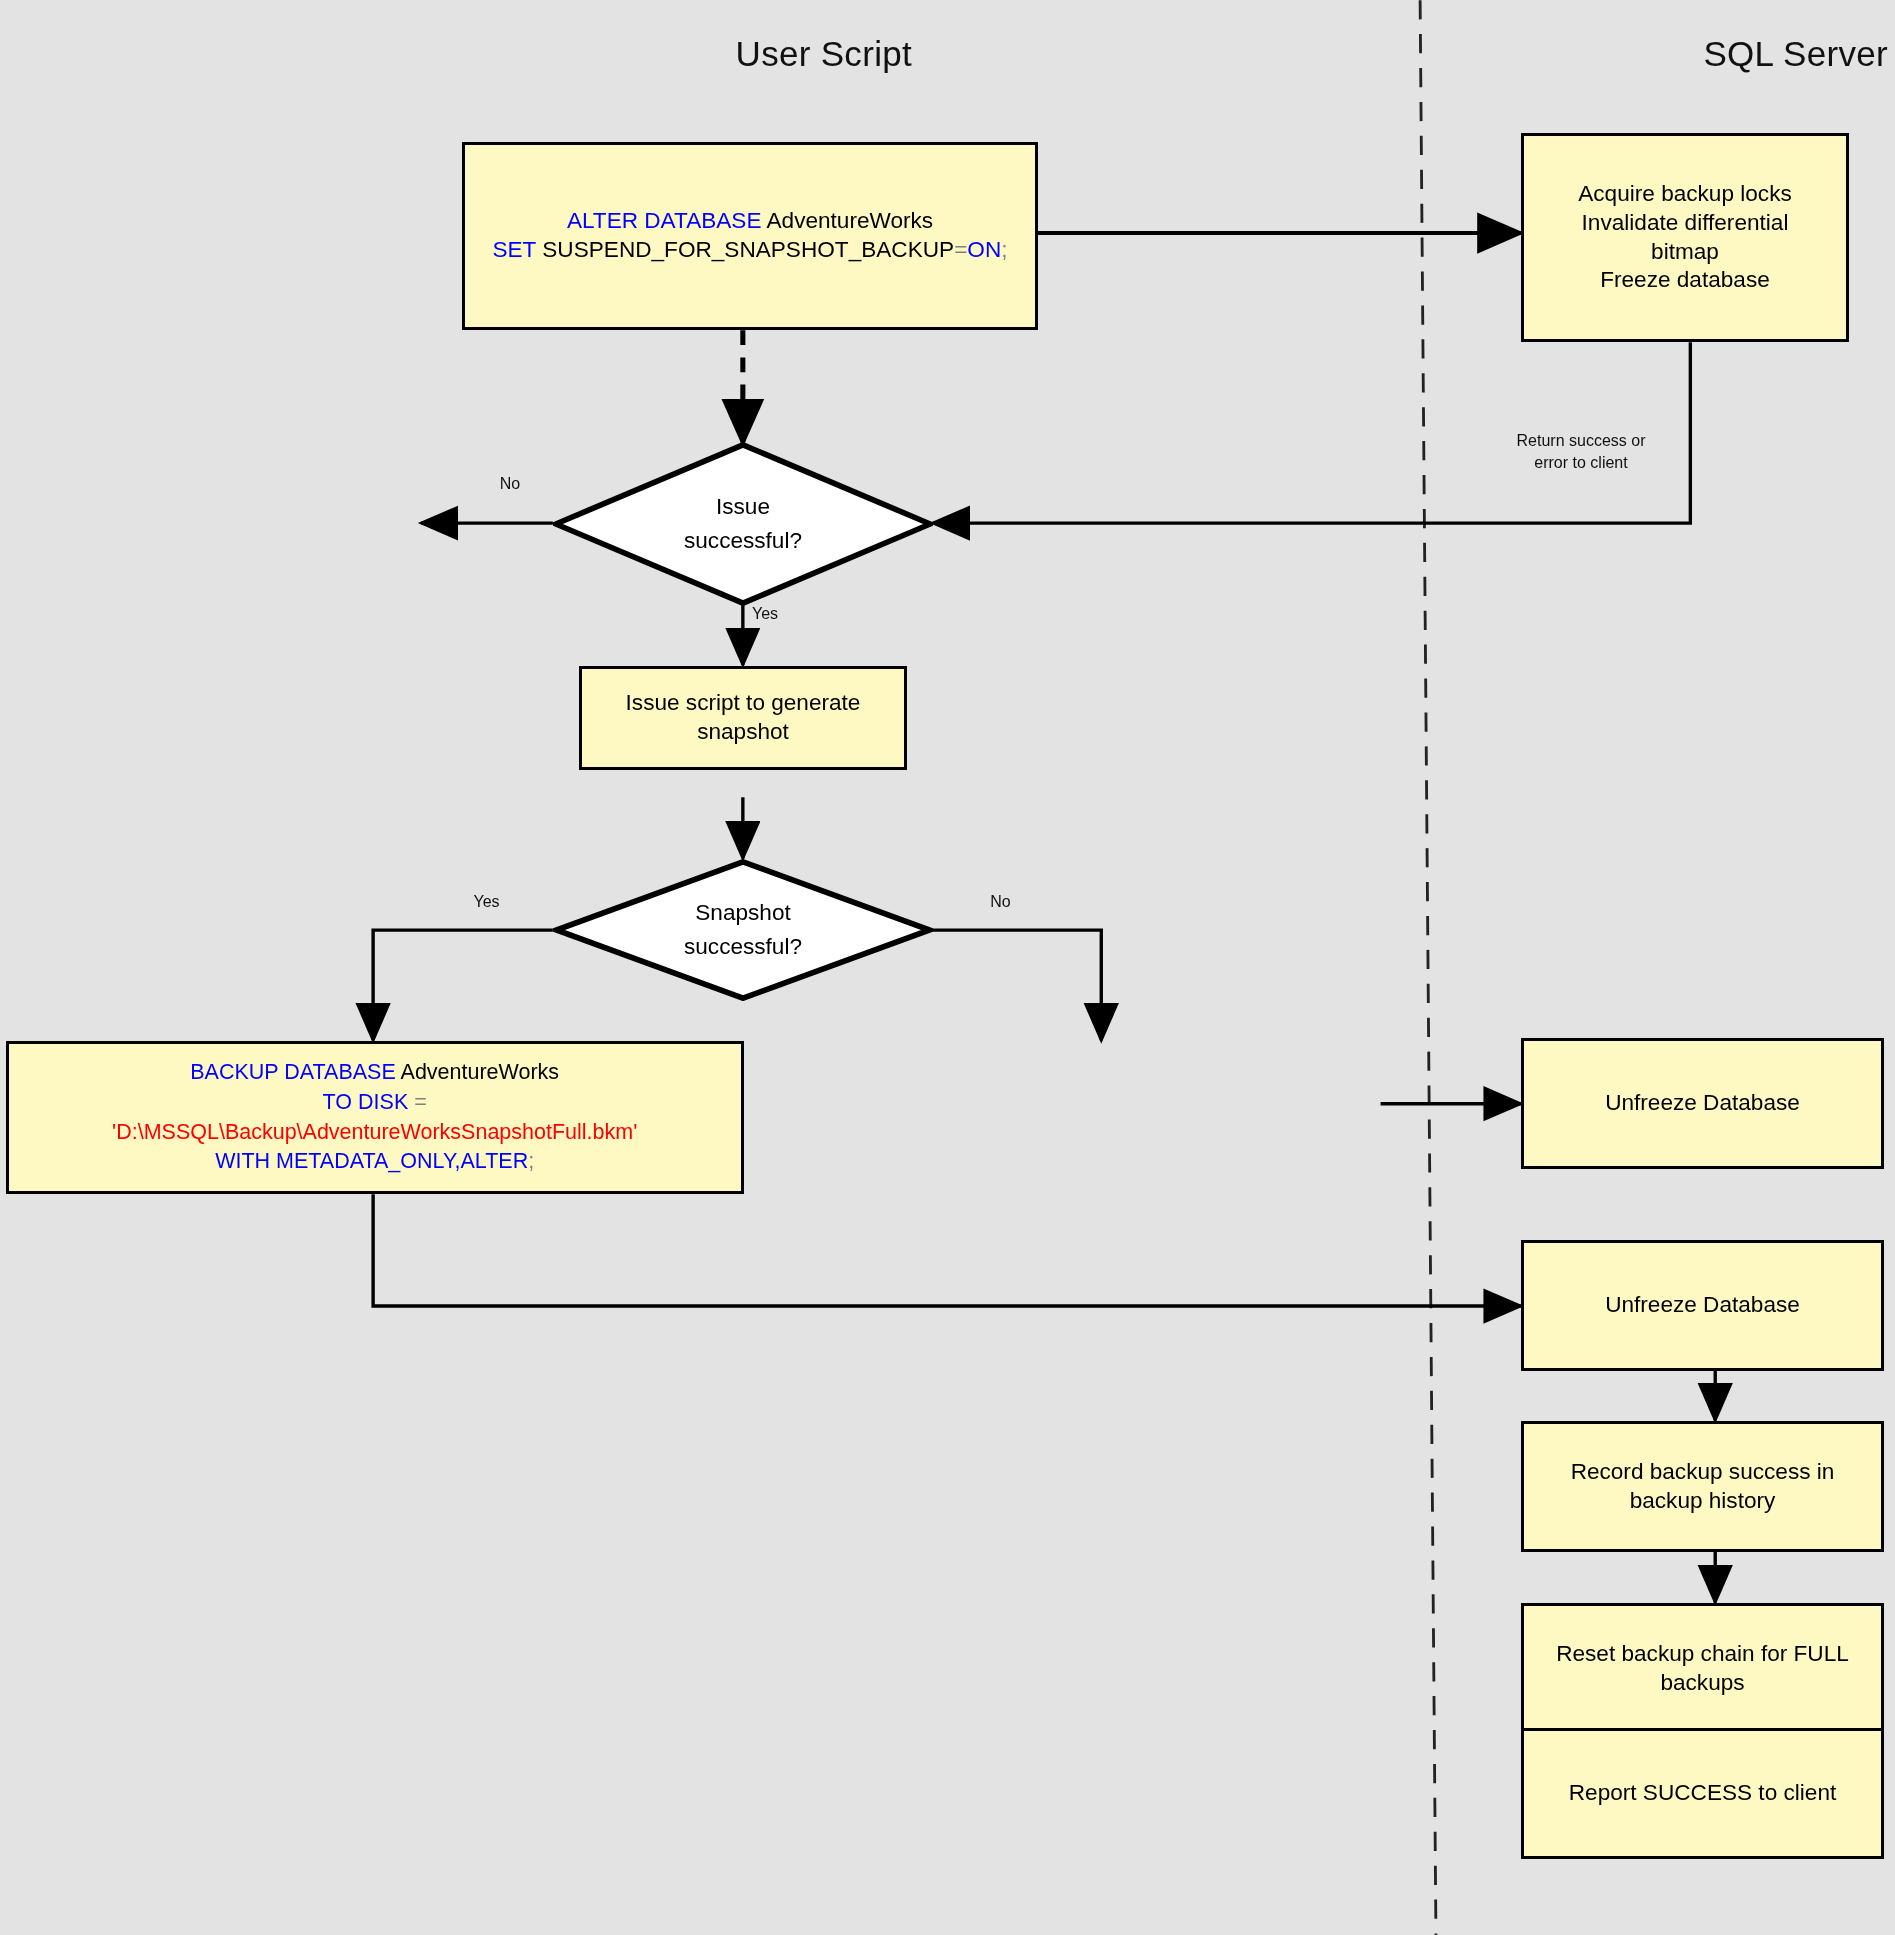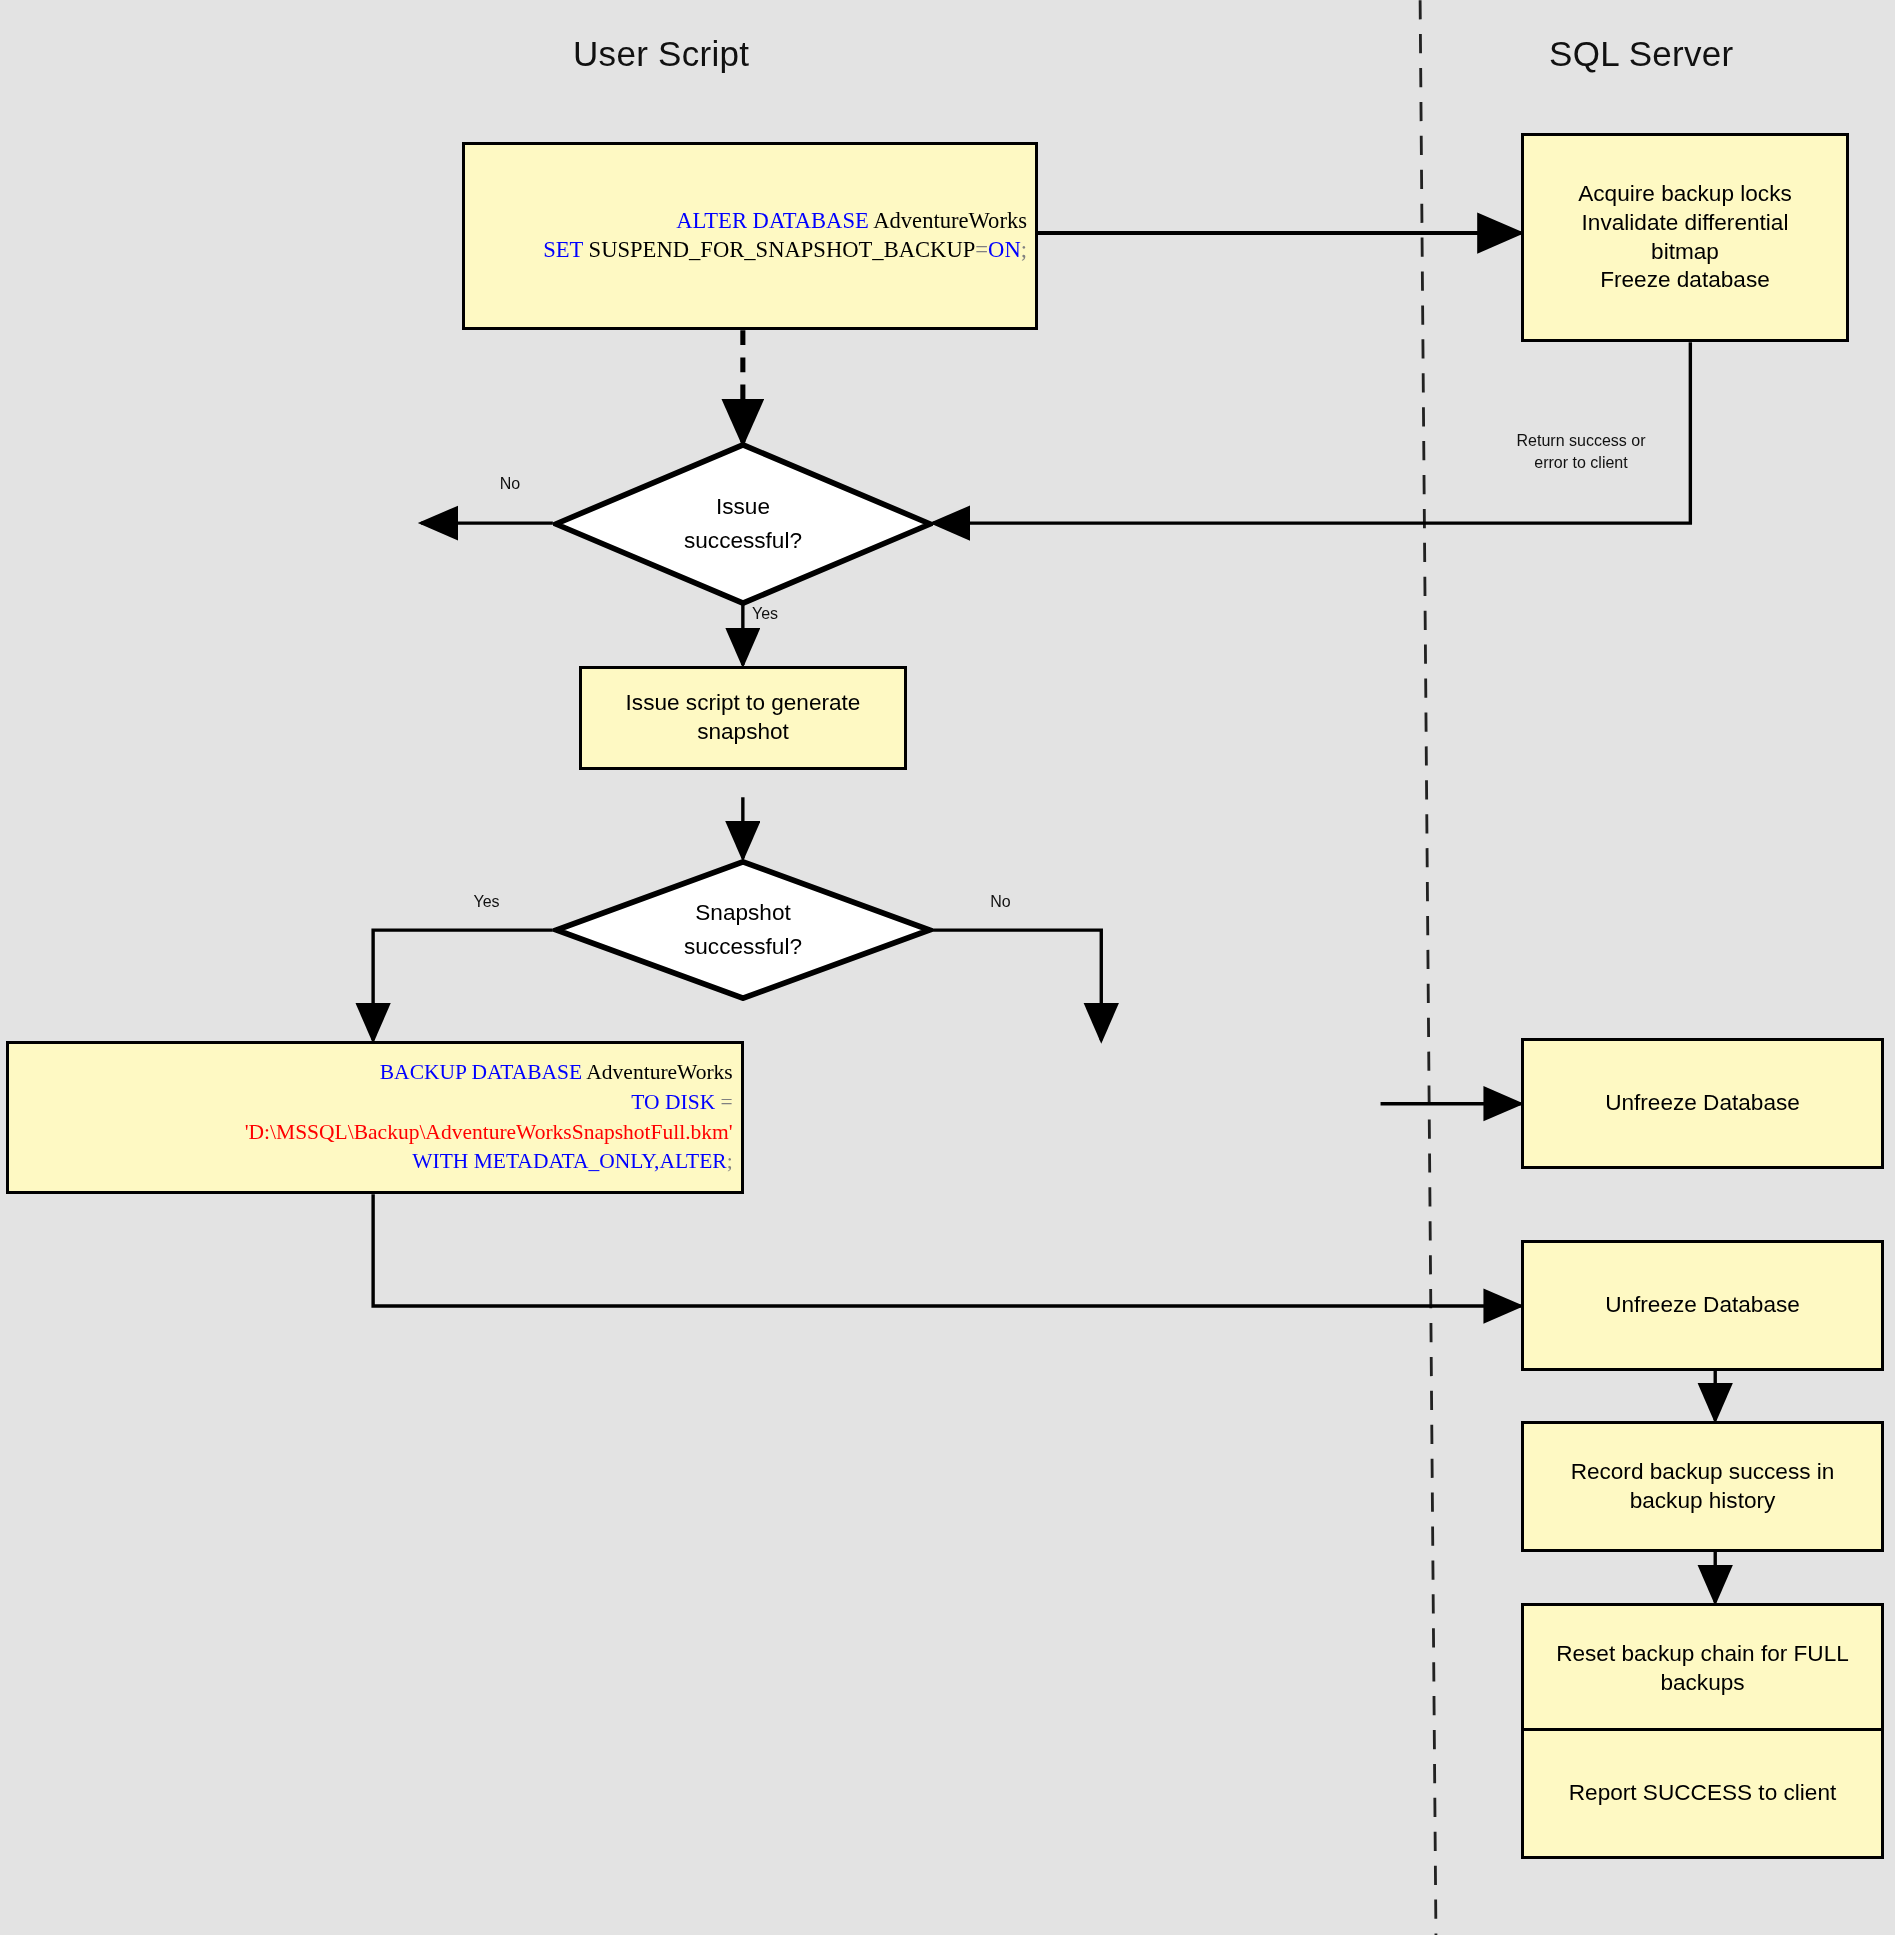--- a/index.html
+++ b/index.html
@@ -1,32 +1,32 @@
 <!DOCTYPE html>
 <html style="font-size:9px"><head>
 <meta charset="utf-8">
 <style>
   html,body{margin:0;padding:0;background:#e3e3e3;}
   body{font-family:"Liberation Sans",sans-serif;}
   #stage{position:relative;width:1895px;height:1936px;background:#e3e3e3;overflow:hidden;}
   svg#wires{position:absolute;left:0;top:0;width:1895px;height:1936px;}
   .lane-title{
-    position:absolute;text-align:left;color:#111;
+    position:absolute;text-align:right;color:#111;
     font-size:35px;font-family:"Liberation Sans",sans-serif;letter-spacing:0.3px;
   }
   .node{
     position:absolute;background:#fef9c3;border:3.4px solid #000;
     box-sizing:border-box;display:flex;align-items:center;justify-content:center;
     text-align:center;color:#000;
   }
   .node .txt{width:100%;line-height:1.28;padding:0 8px;box-sizing:border-box;}
   .prose{font-size:22.6px;font-family:"Liberation Sans",sans-serif;}
   .code{
-    font-family:Liberation Serif, serif;font-size:22.6px;
-    text-align:right;line-height:1.45;white-space:pre;padding-left:14.7px;
+    font-family:Liberation Sans, sans-serif;font-size:22.6px;
+    text-align:center;line-height:1.45;white-space:pre;padding-left:14.7px;
   }
   .kw{color:#0000ff;}
   .id{color:#000000;}
   .op{color:#808080;}
   .str{color:#ff0000;}
   .edge-label{
     position:absolute;font-size:16px;color:#111;
     font-family:"Liberation Sans",sans-serif;white-space:pre;text-align:center;
   }
   .diamond{position:absolute;}

